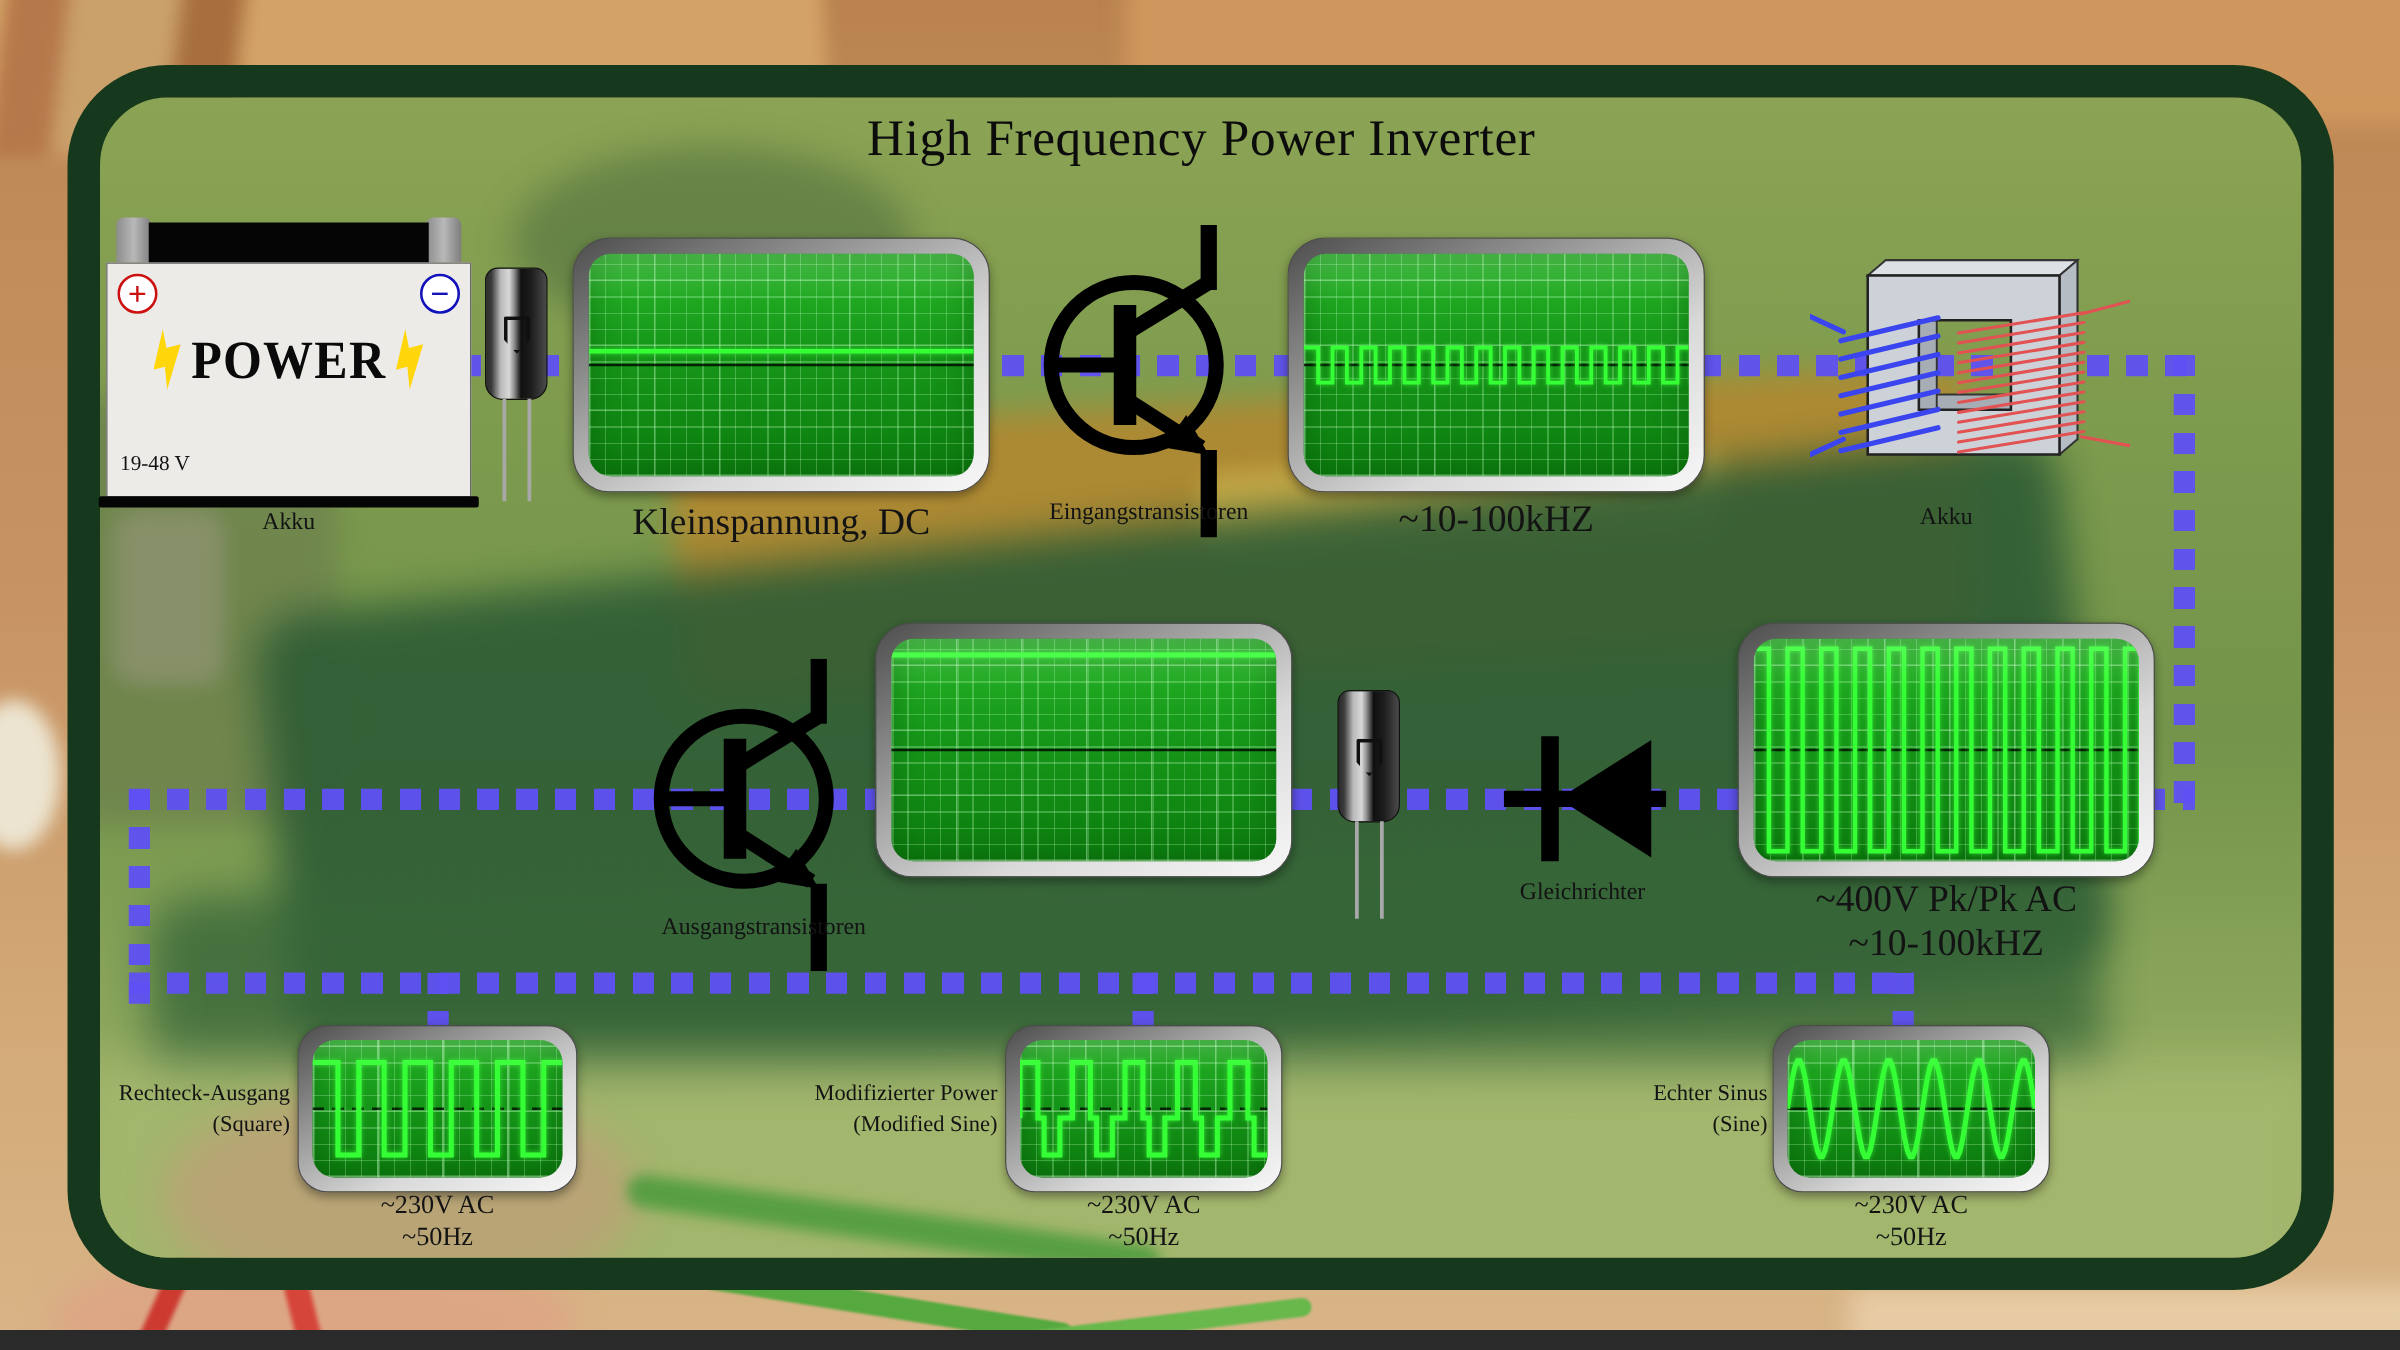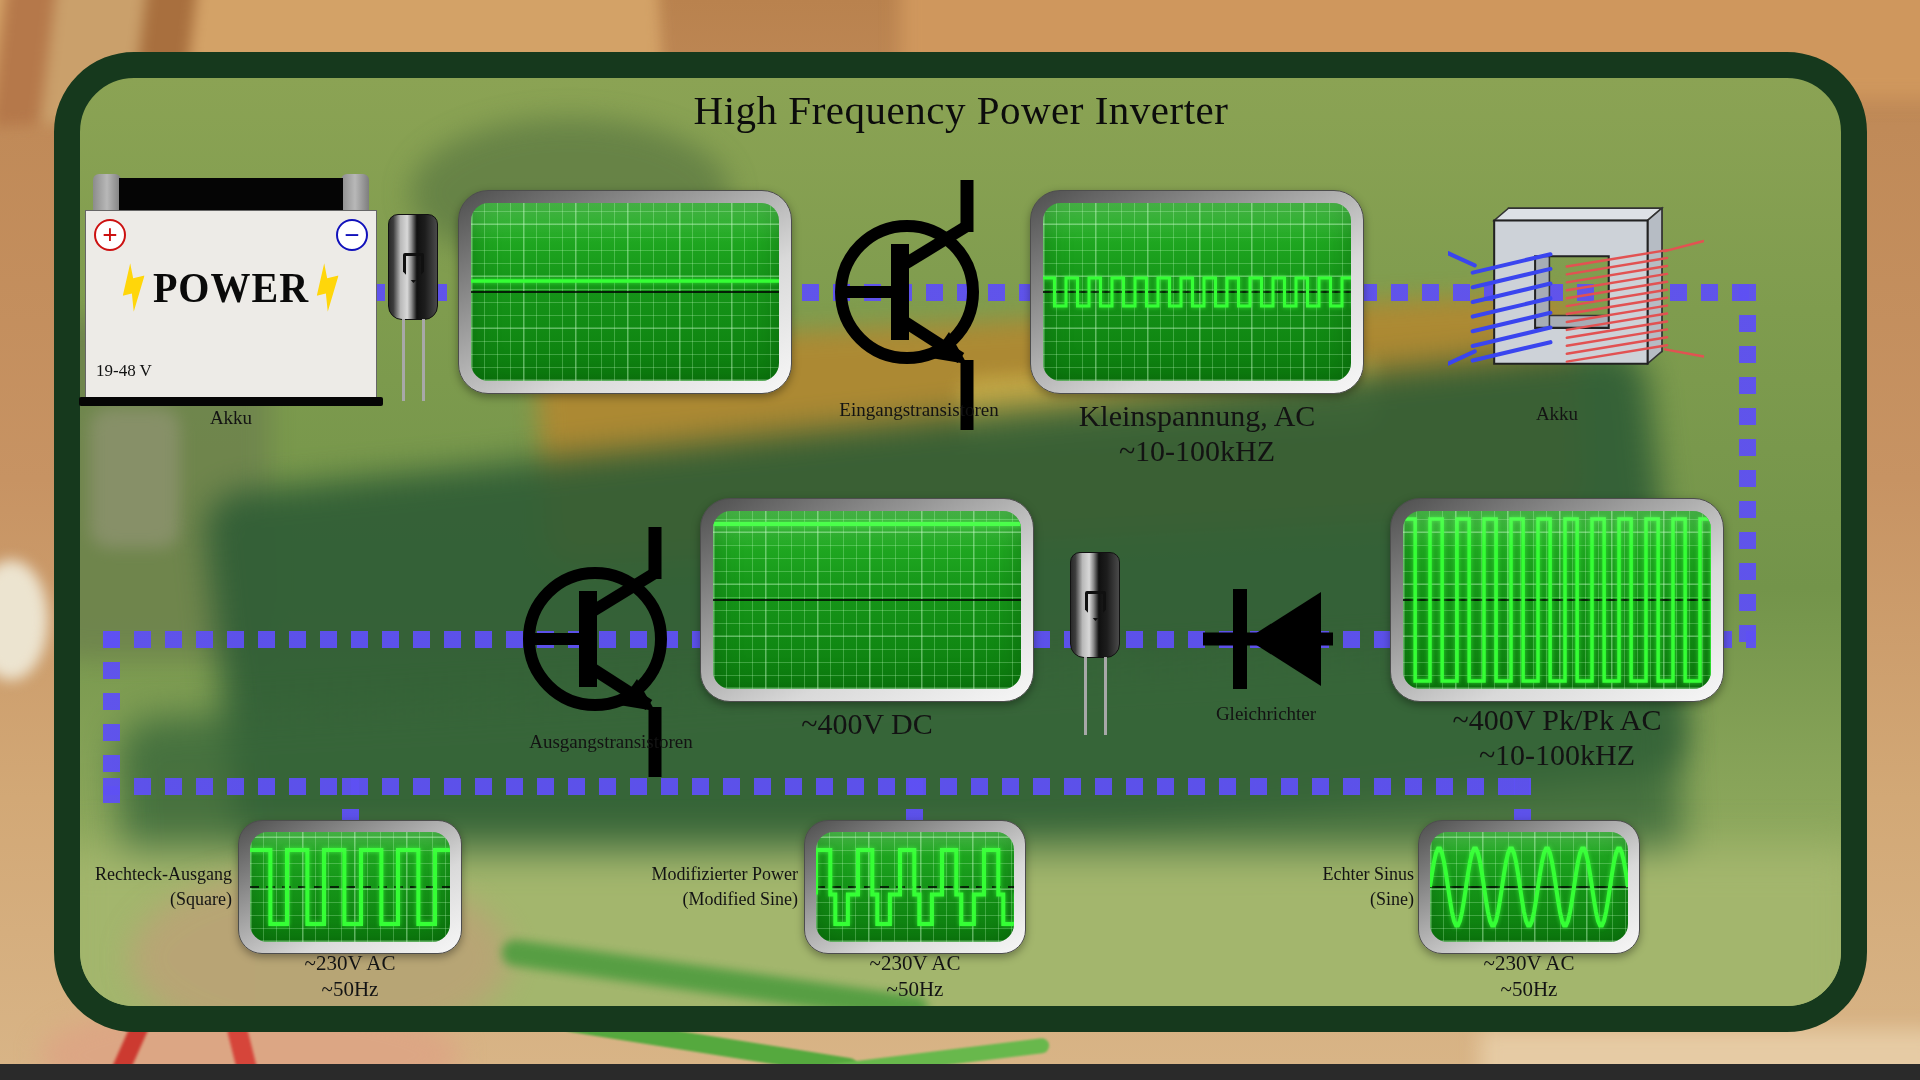--- a/index.html
+++ b/index.html
@@ -157,20 +157,21 @@
   </div>
 
   <div class="scope" style="left:458px;top:190px;width:334px;height:204px;">
     <div class="screen">
         <div class="midline"></div>
         <svg class="wave" viewBox="0 0 308 178" preserveAspectRatio="none">
           <path d="M0 78 H308" fill="none" stroke="#35ff35" stroke-width="3.5" stroke-linejoin="miter"></path>
         </svg>
       </div>
   </div>
+  <div class="lbl big" style="left:458px;width:334px;top:400px;">Kleinspannung, DC</div>
 
   <svg class="part" style="left:819px;top:180px;" width="200" height="250" viewBox="0 0 200 250">
     <circle cx="88" cy="112" r="66" fill="none" stroke="#000" stroke-width="12"></circle>
     <line x1="18" y1="112" x2="80" y2="112" stroke="#000" stroke-width="12"></line>
     <rect x="72" y="64" width="18" height="96" fill="#000"></rect>
     <line x1="86" y1="84" x2="148" y2="46" stroke="#000" stroke-width="12"></line>
     <line x1="148" y1="0" x2="148" y2="52" stroke="#000" stroke-width="13"></line>
     <line x1="86" y1="142" x2="142" y2="178" stroke="#000" stroke-width="12"></line>
     <polygon points="148,184 112,178 130,152" fill="#000"></polygon>
     <line x1="148" y1="180" x2="148" y2="250" stroke="#000" stroke-width="13"></line>
@@ -179,21 +180,20 @@
 
   <div class="scope" style="left:1030px;top:190px;width:334px;height:204px;">
     <div class="screen">
         <div class="midline"></div>
         <svg class="wave" viewBox="0 0 308 178" preserveAspectRatio="none">
           <path d="M0 75 H11.5 V103 H23 V75 H34.5 V103 H46 V75 H57.5 V103 H69 V75 H80.5 V103 H92 V75 H103.5 V103 H115 V75 H126.5 V103 H138 V75 H149.5 V103 H161 V75 H172.5 V103 H184 V75 H195.5 V103 H207 V75 H218.5 V103 H230 V75 H241.5 V103 H253 V75 H264.5 V103 H276 V75 H287.5 V103 H299 V75 H310.5 V103 H322 V75 H333.5 V103 H345 V75" fill="none" stroke="#35ff35" stroke-width="3" stroke-linejoin="miter"></path>
         </svg>
       </div>
   </div>
   <div class="lbl big" style="left:1030px;width:334px;top:398px;">
-    <div>Kleinspannung, AC</div>
       <div>~10-100kHZ</div>
   </div>
 
   <svg class="part" style="left:1448px;top:200px;" width="256" height="179" viewBox="0 0 250 175">
     <path d="M59 8 H209 V148 H171 V43 H99 V148 H59 Z M99 113 H171 V148 H99 Z" fill="#a7adb5" stroke="#333" stroke-width="1.5"></path>
     <polygon points="45,20 195,20 209,8 59,8" fill="#dde1e6" stroke="#333" stroke-width="1.5"></polygon>
     <polygon points="195,20 209,8 209,148 195,160" fill="#b6bcc4" stroke="#333" stroke-width="1.5"></polygon>
     <polygon points="85,55 99,43 171,43 157,55" fill="#8f959d"></polygon>
     <polygon points="157,55 171,43 171,113 157,125" fill="#868c94"></polygon>
     <path fill-rule="evenodd" d="M45 20 H195 V160 H45 Z M85 55 H157 V125 H85 Z" fill="#cdd2d8" stroke="#222" stroke-width="2"></path>
@@ -237,21 +237,20 @@
   <div class="lbl small" style="left:461px;width:300px;top:730px;">Ausgangstransistoren</div>
 
   <div class="scope" style="left:700px;top:498px;width:334px;height:204px;">
     <div class="screen">
         <div class="midline"></div>
         <svg class="wave" viewBox="0 0 308 178" preserveAspectRatio="none">
           <path d="M0 13 H308" fill="none" stroke="#35ff35" stroke-width="4" stroke-linejoin="miter"></path>
         </svg>
       </div>
   </div>
-  <div class="lbl big" style="left:700px;width:334px;top:706px;">~400V DC</div>
 
   <div class="cap" style="left:1070px;top:552px;">
     <div class="leg a" style="height:78px;"></div>
       <div class="leg b" style="height:78px;"></div>
   </div>
 
   <svg class="part" style="left:1203px;top:584px;" width="130" height="110" viewBox="0 0 130 110">
     <line x1="0" y1="55" x2="130" y2="55" stroke="#000" stroke-width="13"></line>
     <rect x="30" y="5" width="14" height="100" fill="#000"></rect>
     <polygon points="44,55 118,8 118,102" fill="#000"></polygon>

